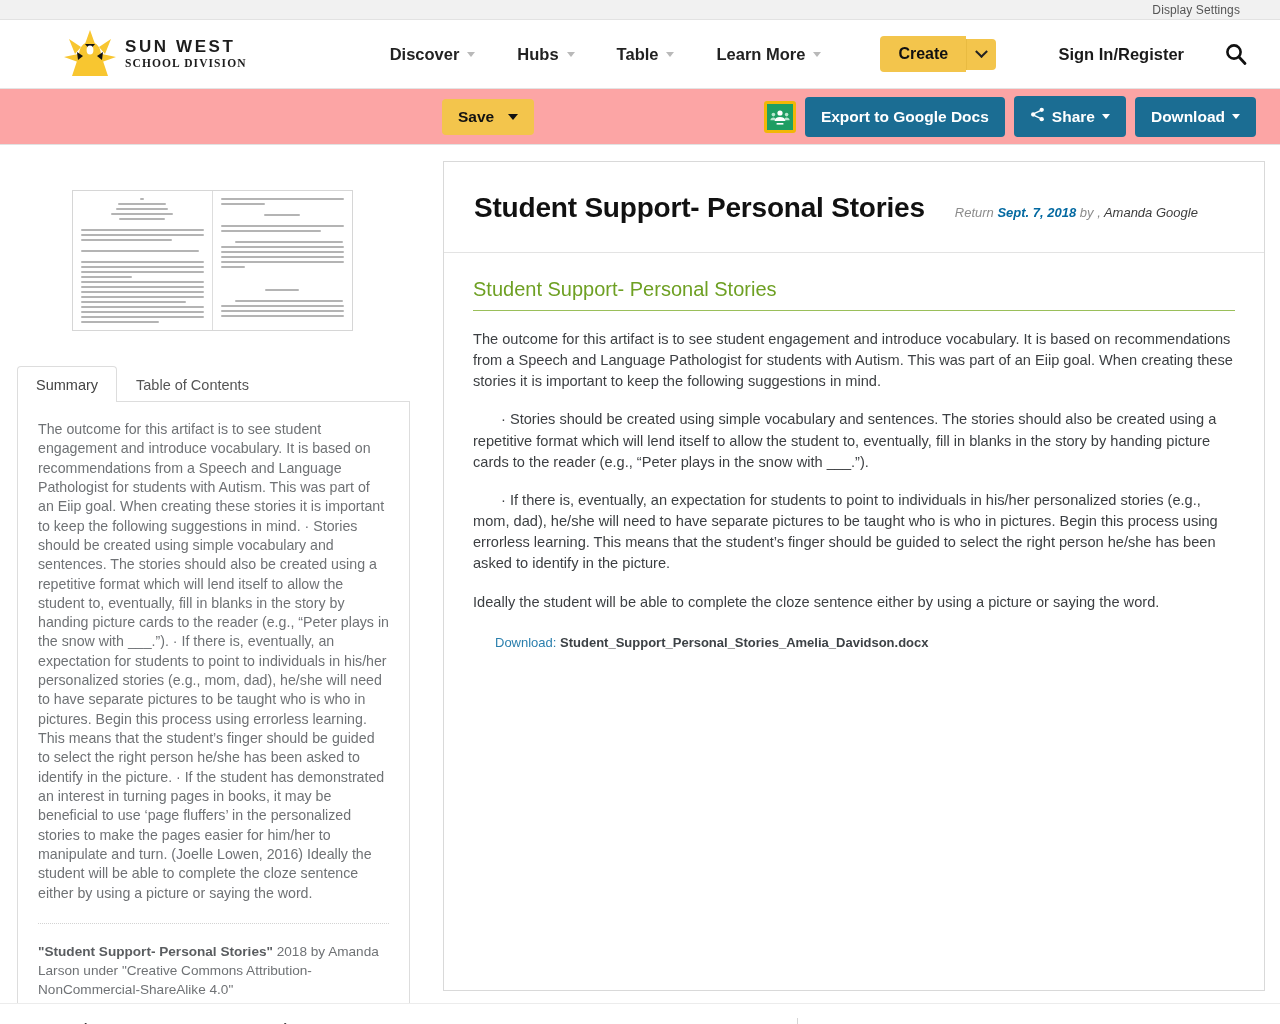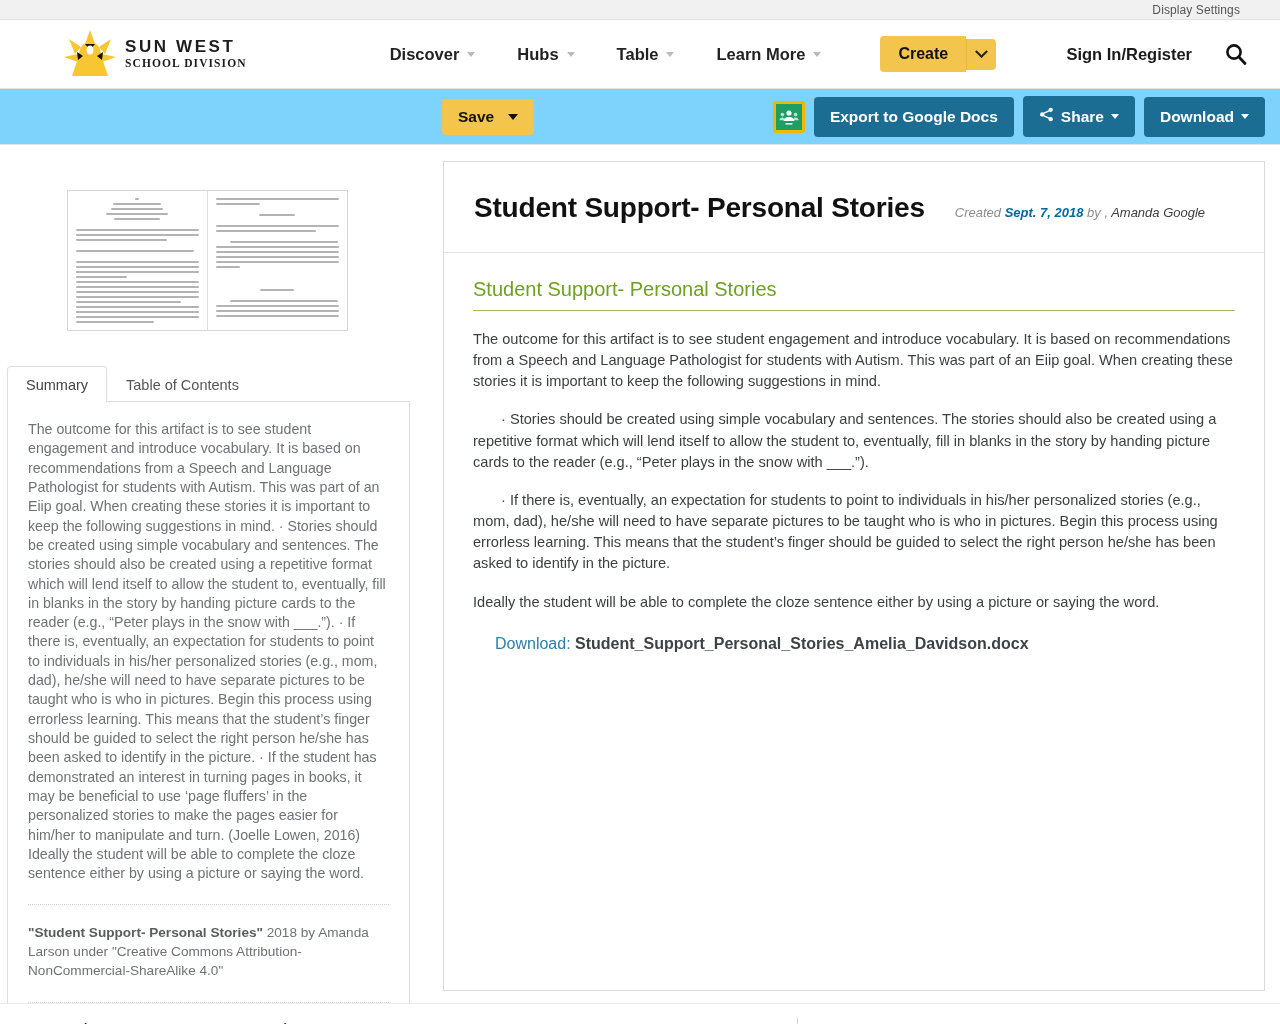--- a/index.html
+++ b/index.html
@@ -83,53 +83,53 @@
     border-radius: 0 4px 4px 0;
     padding: 11px 10px; cursor: pointer;
     display: flex; align-items: center;
   }
   .chev {
     width: 9px; height: 9px;
     border-right: 2px solid #222; border-bottom: 2px solid #222;
     transform: rotate(45deg) translate(-2px,-2px);
   }
   .nav-right {
-    margin-left: auto; display: flex; align-items: center; gap: 32px;
+    margin-left: auto; display: flex; align-items: center; gap: 40px;
   }
   .signin {
     font-size: 16.5px; font-weight: bold; color: #1a1a1a; cursor: pointer;
     white-space: nowrap;
   }
   .search-btn { cursor: pointer; display: flex; align-items: center; }
 
   
   .toolbar {
     height: 56px;
-    background: #7dd3fc;
+    background: #fca5a5;
     border-bottom: 1px solid #e2e2e2;
     display: flex; align-items: center;
     position: relative;
   }
   .btn-save {
     position: absolute; left: 442px;
     background: #f3c54c; color: #111;
     border: none; border-radius: 4px;
     font-size: 15.5px; font-weight: bold;
     padding: 9px 16px; cursor: pointer;
     display: flex; align-items: center; gap: 14px;
     font-family: "Liberation Sans", sans-serif;
   }
   .tri-down {
     width: 0; height: 0;
     border-left: 5px solid transparent;
     border-right: 5px solid transparent;
     border-top: 6px solid #111;
   }
   .toolbar-right {
-    position: absolute; right: 15px;
+    position: absolute; right: 24px;
     display: flex; align-items: center; gap: 9px;
   }
   .gclass-icon {
     width: 32px; height: 32px;
     background: #1e9e63;
     border: 3px solid #f2b705;
     border-radius: 3px;
     display: flex; align-items: center; justify-content: center;
     cursor: pointer;
   }
@@ -146,21 +146,21 @@
 
   
   .page {
     display: flex;
     padding: 0;
     height: 858px;
     background: #fff;
   }
   .left-col {
     width: 424px; flex: 0 0 424px;
-    padding: 16px 14px 0 4px;
+    padding: 16px 14px 0 14px;
   }
   .thumb-box {
     width: 281px; height: 141px;
     margin: 29px auto 0 auto;
     border: 1px solid #d6d6d6;
     background: #fff;
     display: flex; overflow: hidden;
     position: relative;
   }
   .thumb-page {
@@ -244,21 +244,21 @@
     font-weight: normal;
     margin: 0 0 18px 0; padding-bottom: 9px;
     border-bottom: 1px solid #9ab f;
     border-bottom: 1px solid #9abf5a;
   }
   .doc-p {
     font-size: 14.6px; line-height: 1.45;
     color: #3c3f42; margin: 0 0 17px 0;
   }
   .doc-p.indent { text-indent: 28px; }
-  .dl-line { margin: 22px 0 5px 22px; font-size: 16px; }
+  .dl-line { margin: 22px 0 5px 22px; font-size: 13px; }
   .dl-label { color: #2b7fad; cursor: pointer; }
   .dl-file { color: #3d4246; font-weight: bold; }
   .return-top {
     display: flex; align-items: center; justify-content: center;
     gap: 8px; margin-top: 16px;
   }
   .rt-circle {
     width: 18px; height: 18px; border-radius: 50%;
     background: #cdcdcd; display: flex;
     align-items: center; justify-content: center;
@@ -489,21 +489,21 @@
 
     </div>
   </div>
 
   <div class="right-col">
     <div class="card">
 
       <div class="card-head">
         <h1 class="doc-title">Student Support- Personal Stories</h1>
         <div class="created-meta">
-          <span>Created </span><b>Sept. 7, 2018</b><span> by , </span><i class="name">Amanda Google</i>
+          <span>Return </span><b>Sept. 7, 2018</b><span> by , </span><i class="name">Amanda Google</i>
         </div>
       </div>
 
       <div class="card-body">
         <h2 class="green-head">Student Support- Personal Stories</h2>
 
         <p class="doc-p">The outcome for this artifact is to see student engagement and introduce vocabulary. It is based on recommendations from a Speech and Language Pathologist for students with Autism. This was part of an Eiip goal. When creating these stories it is important to keep the following suggestions in mind.</p>
         <p class="doc-p indent">· Stories should be created using simple vocabulary and sentences. The stories should also be created using a repetitive format which will lend itself to allow the student to, eventually, fill in blanks in the story by handing picture cards to the reader (e.g., “Peter plays in the snow with ___.”).</p>
         <p class="doc-p indent">· If there is, eventually, an expectation for students to point to individuals in his/her personalized stories (e.g., mom, dad), he/she will need to have separate pictures to be taught who is who in pictures. Begin this process using errorless learning. This means that the student’s finger should be guided to select the right person he/she has been asked to identify in the picture.</p>
         <p class="doc-p">Ideally the student will be able to complete the cloze sentence either by using a picture or saying the word.</p>

